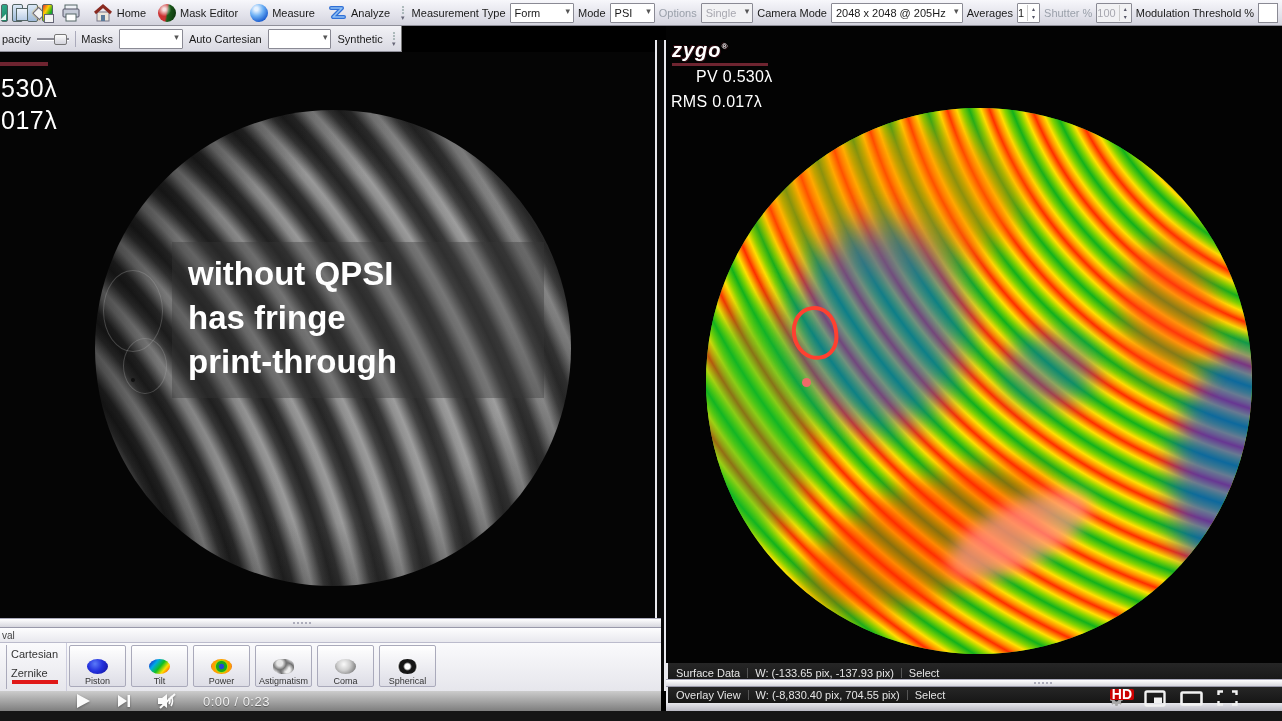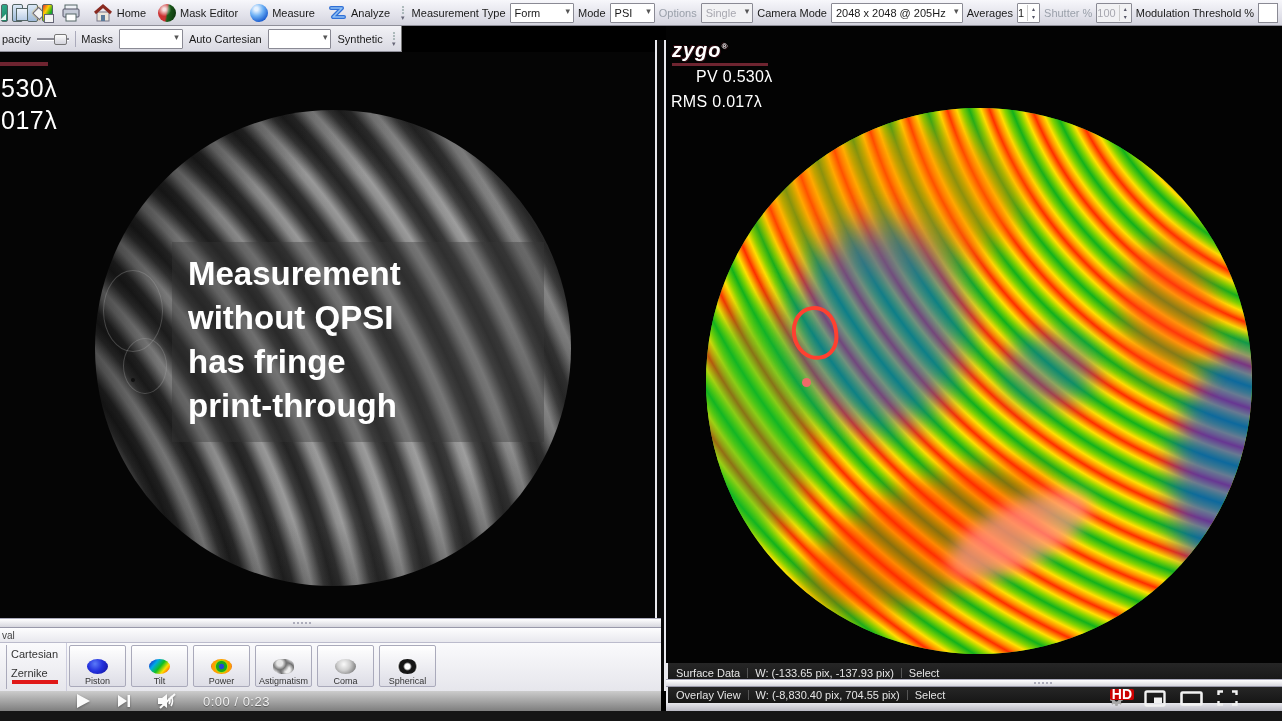--- a/index.html
+++ b/index.html
@@ -259,21 +259,20 @@
 <div class="abs left-panel">
   <div class="abs logo-underline-partial"></div>
   <div class="abs big-val pv-part">530λ</div>
   <div class="abs big-val rms-part">017λ</div>
   <div class="abs gray-disc">
     <span class="bubble bub1"></span>
     <span class="bubble bub2"></span>
     <span class="speck"></span>
   </div>
   <div class="abs caption">
-    <div>Measurement</div>
     <div>without QPSI</div>
     <div>has fringe</div>
     <div>print-through</div>
   </div>
 </div>
 
 <div class="abs right-panel">
   <div class="abs zlogo"><span>zygo</span><sup>®</sup></div>
   <div class="abs zlogo-underline"></div>
   <div class="abs rp-val rp-pv">PV 0.530λ</div>

